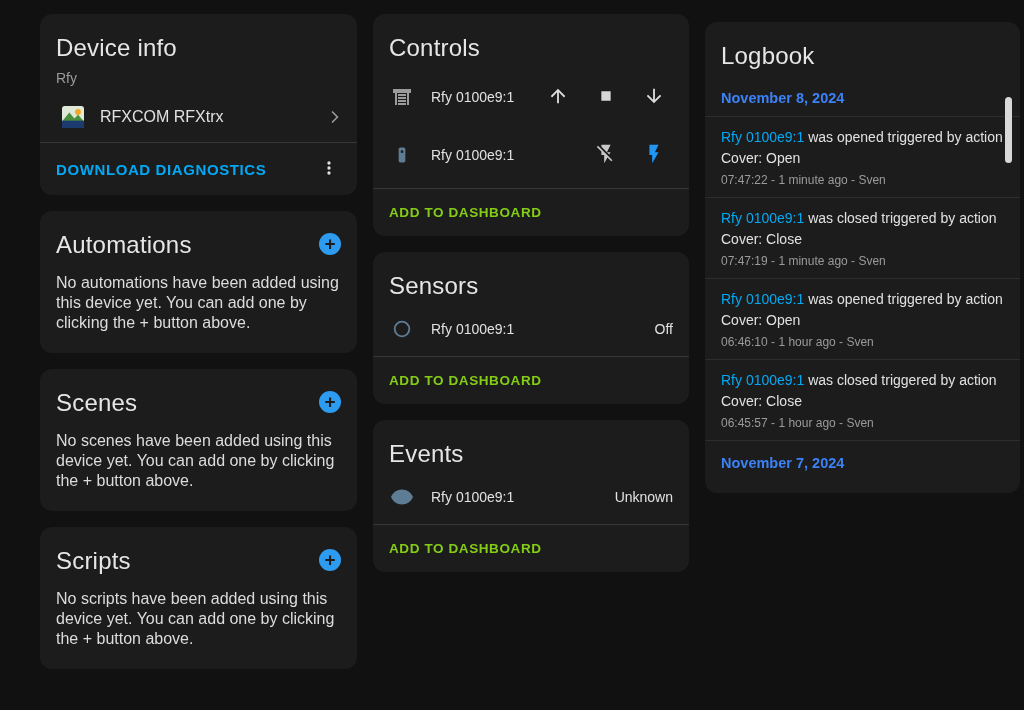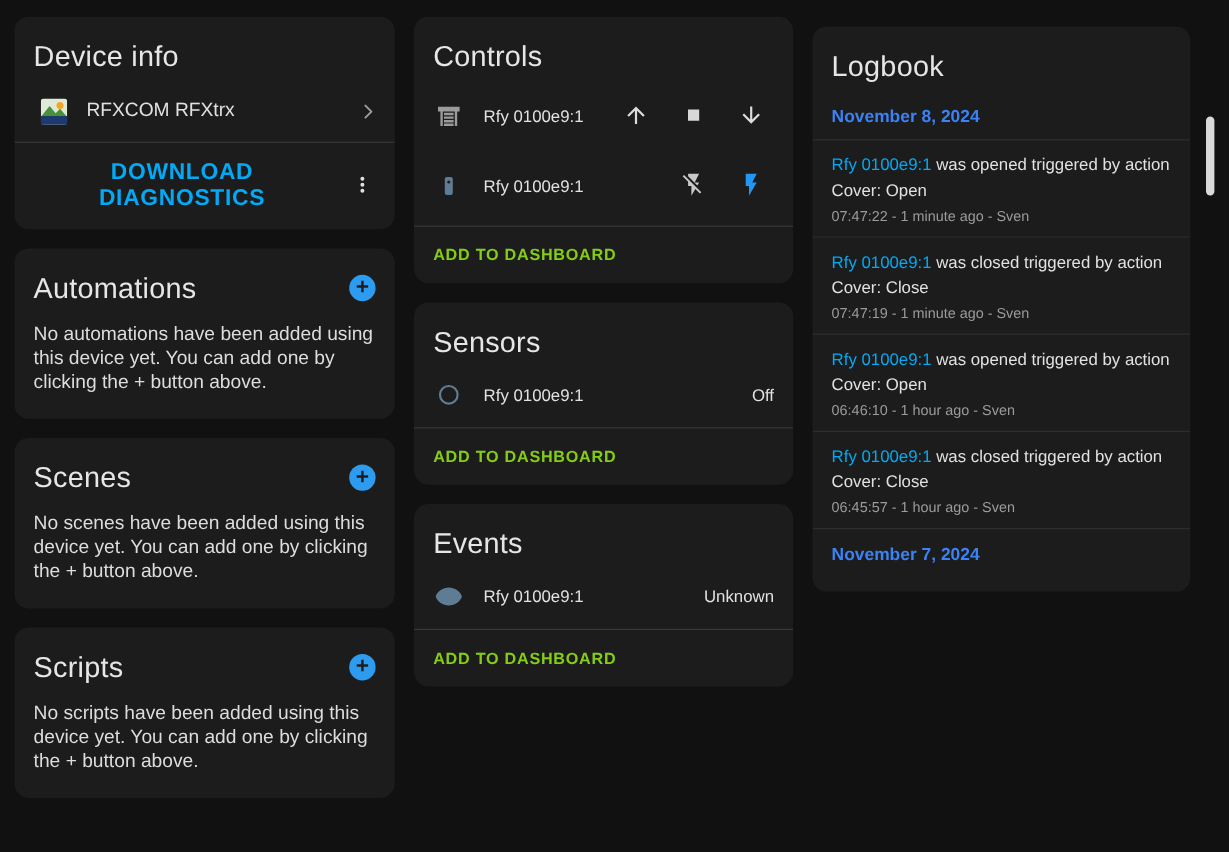--- a/index.html
+++ b/index.html
@@ -7,21 +7,21 @@
   body {
     background: #111111;
     font-family: "Liberation Sans", sans-serif;
     color: #e1e1e1;
     overflow: hidden;
   }
   .page {
     position: relative;
     width: 1024px;
     height: 710px;
-    padding: 14px 0 0 12px;
+    padding: 14px 0 0 40px;
     display: flex;
     gap: 16px;
     align-items: flex-start;
   }
   .col { display: flex; flex-direction: column; gap: 16px; }
   .col1 { width: 317px; }
   .col2 { width: 316px; }
   .col3 { width: 315px; margin-top: 8px; }
 
   .card {
@@ -66,21 +66,21 @@
     align-items: center;
     justify-content: space-between;
     padding: 6px 8px 6px 16px;
     min-height: 50px;
   }
   .text-button {
     background: none;
     border: none;
     color: #03a9f4;
     font-family: "Liberation Sans", sans-serif;
-    font-size: 19px;
+    font-size: 15px;
     font-weight: 700;
     letter-spacing: 0.6px;
     cursor: pointer;
     padding: 8px 8px 8px 0;
   }
   .icon-button {
     width: 40px; height: 40px;
     background: none; border: none;
     display: flex; align-items: center; justify-content: center;
     cursor: pointer;
@@ -170,20 +170,21 @@
 </style>
 </head>
 <body>
 
 <div class="page">
 
   <div class="col col1">
 
     <div class="card">
       <div class="card-title">Device info</div>
+      <div class="subtitle">Rfy</div>
       <div class="integration-row">
         <span class="entity-icon">
           <svg width="22" height="22" viewBox="0 0 24 24">
             <rect width="24" height="24" rx="3" fill="#dfe9d8"></rect>
             <circle cx="17.5" cy="6.5" r="3.2" fill="#f5a623"></circle>
             <path d="M0 17 L8 7 L13.5 13.5 L17.5 9.5 L24 17 Z" fill="#4a8f3c"></path>
             <rect y="16" width="24" height="8" fill="#1d3a6e"></rect>
           </svg>
         </span>
         <span class="integration-name">RFXCOM RFXtrx</span>

